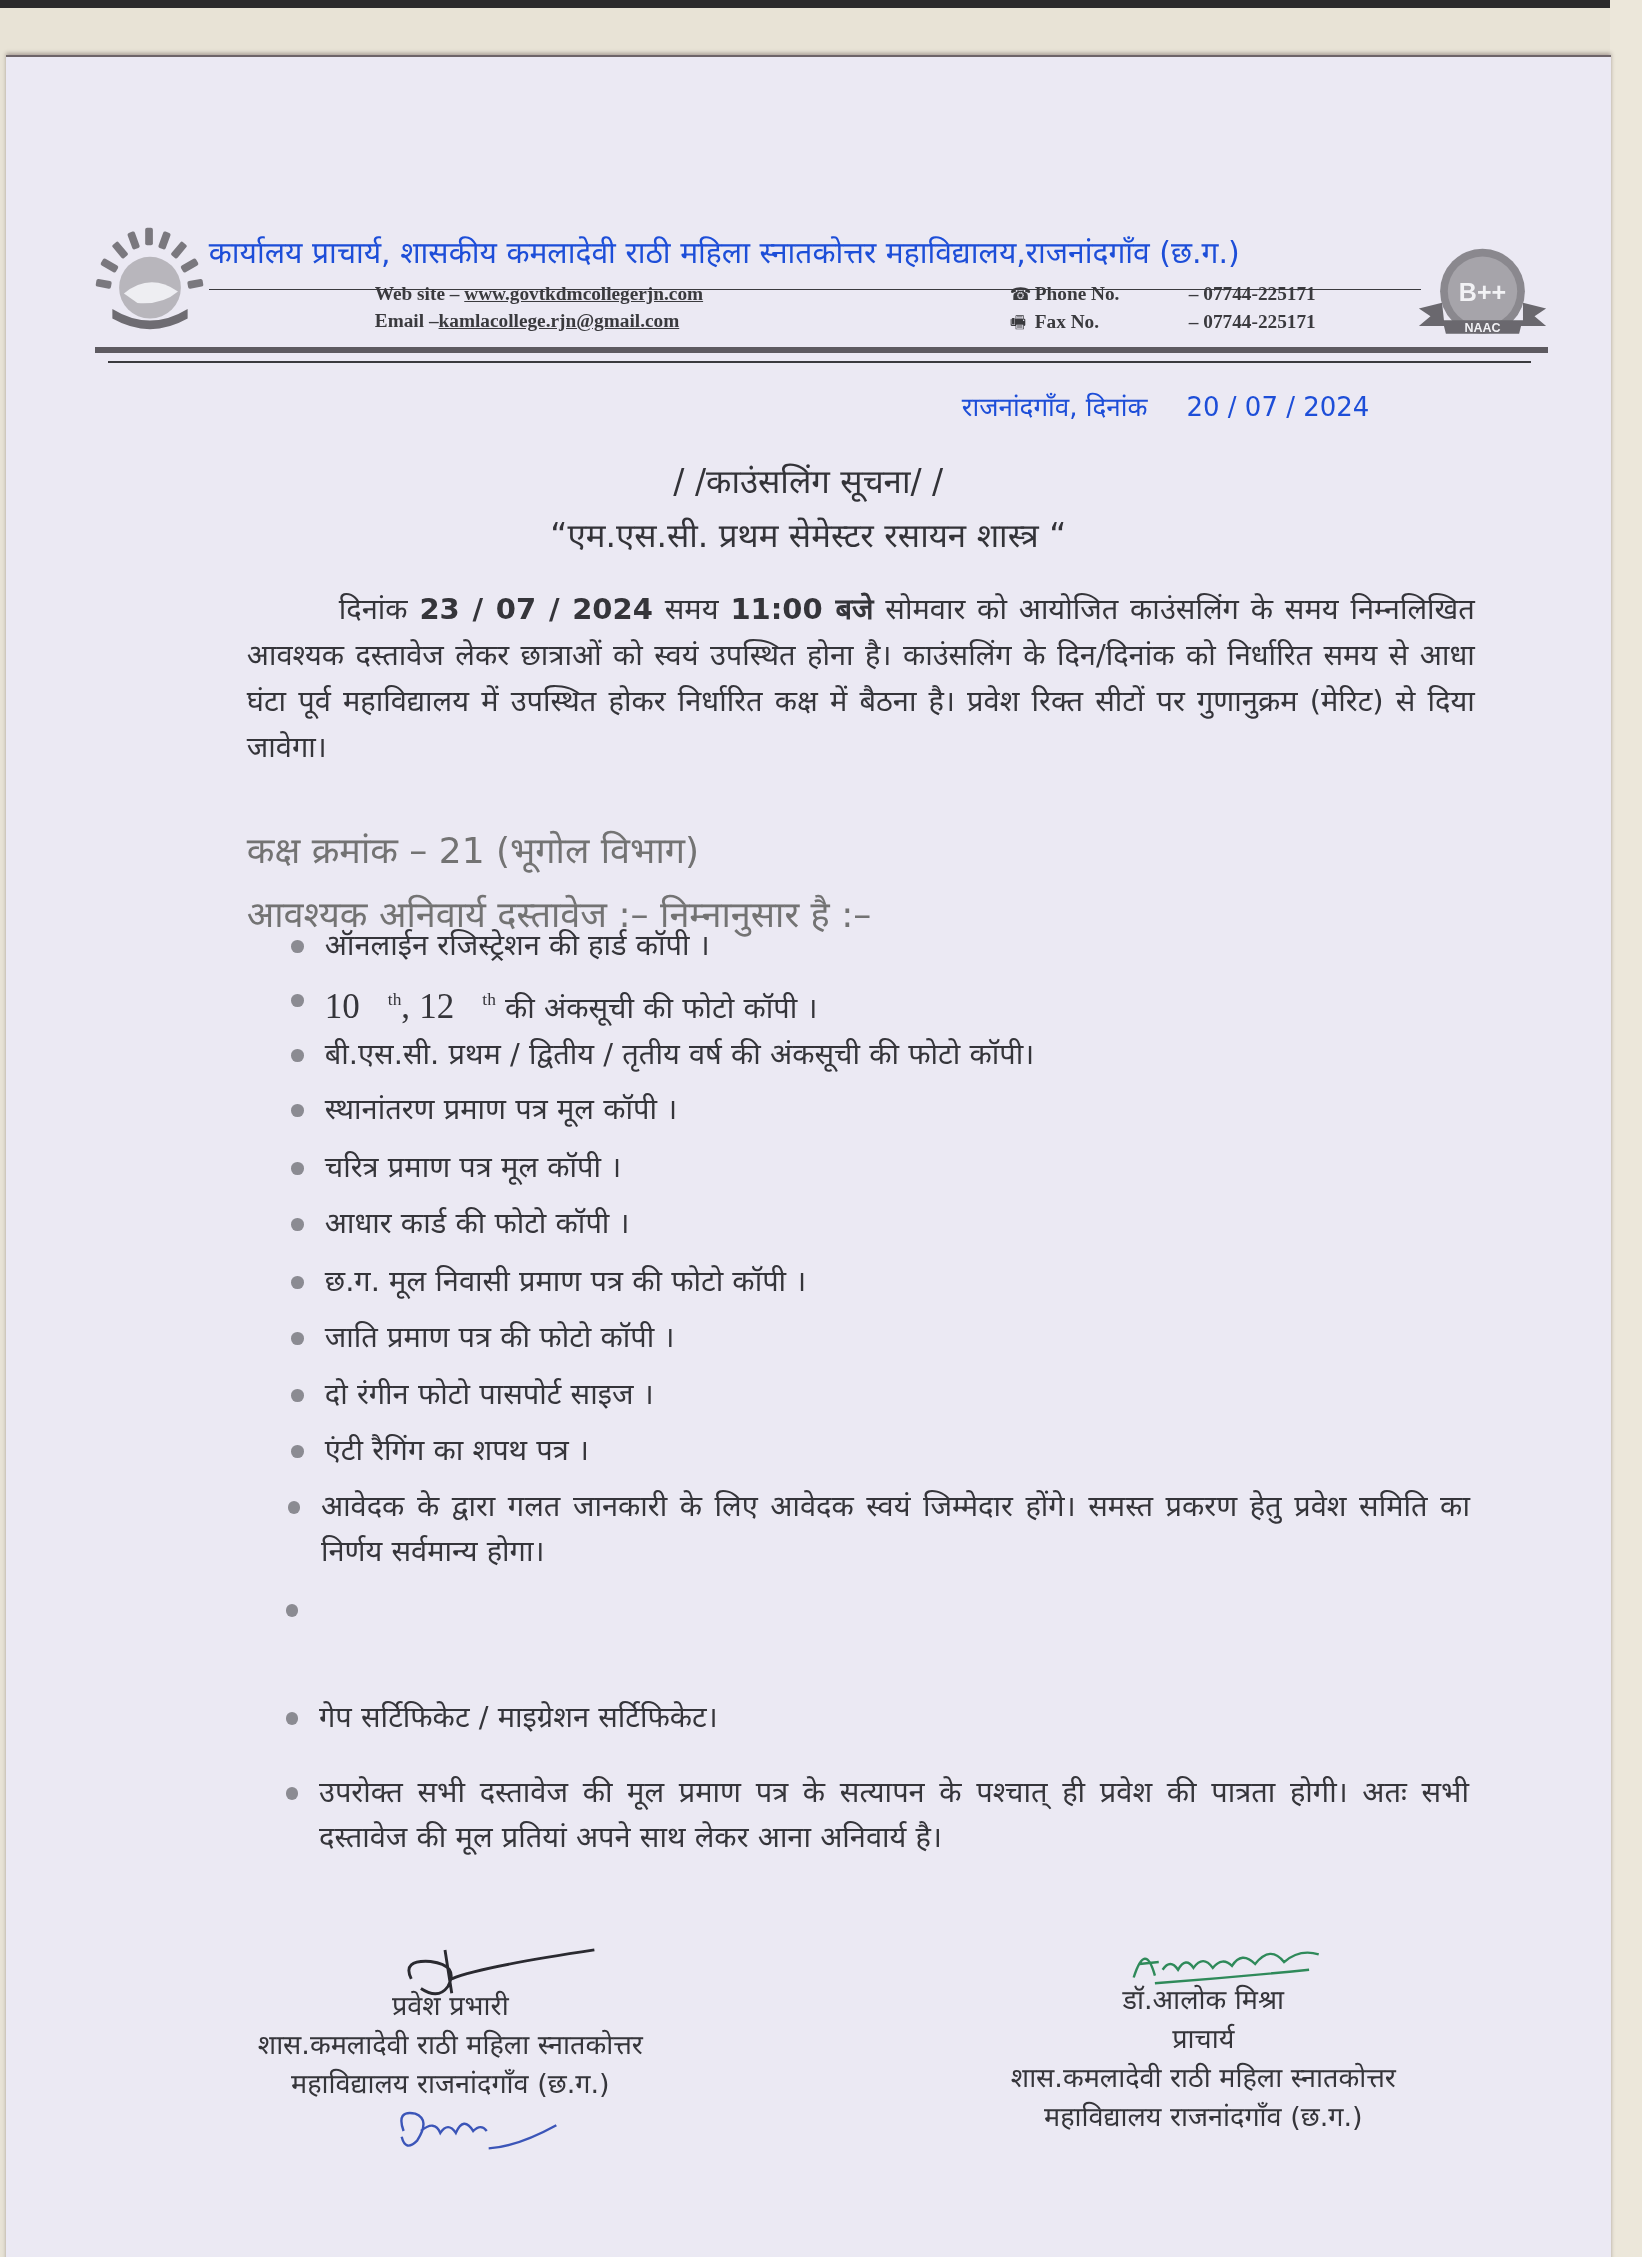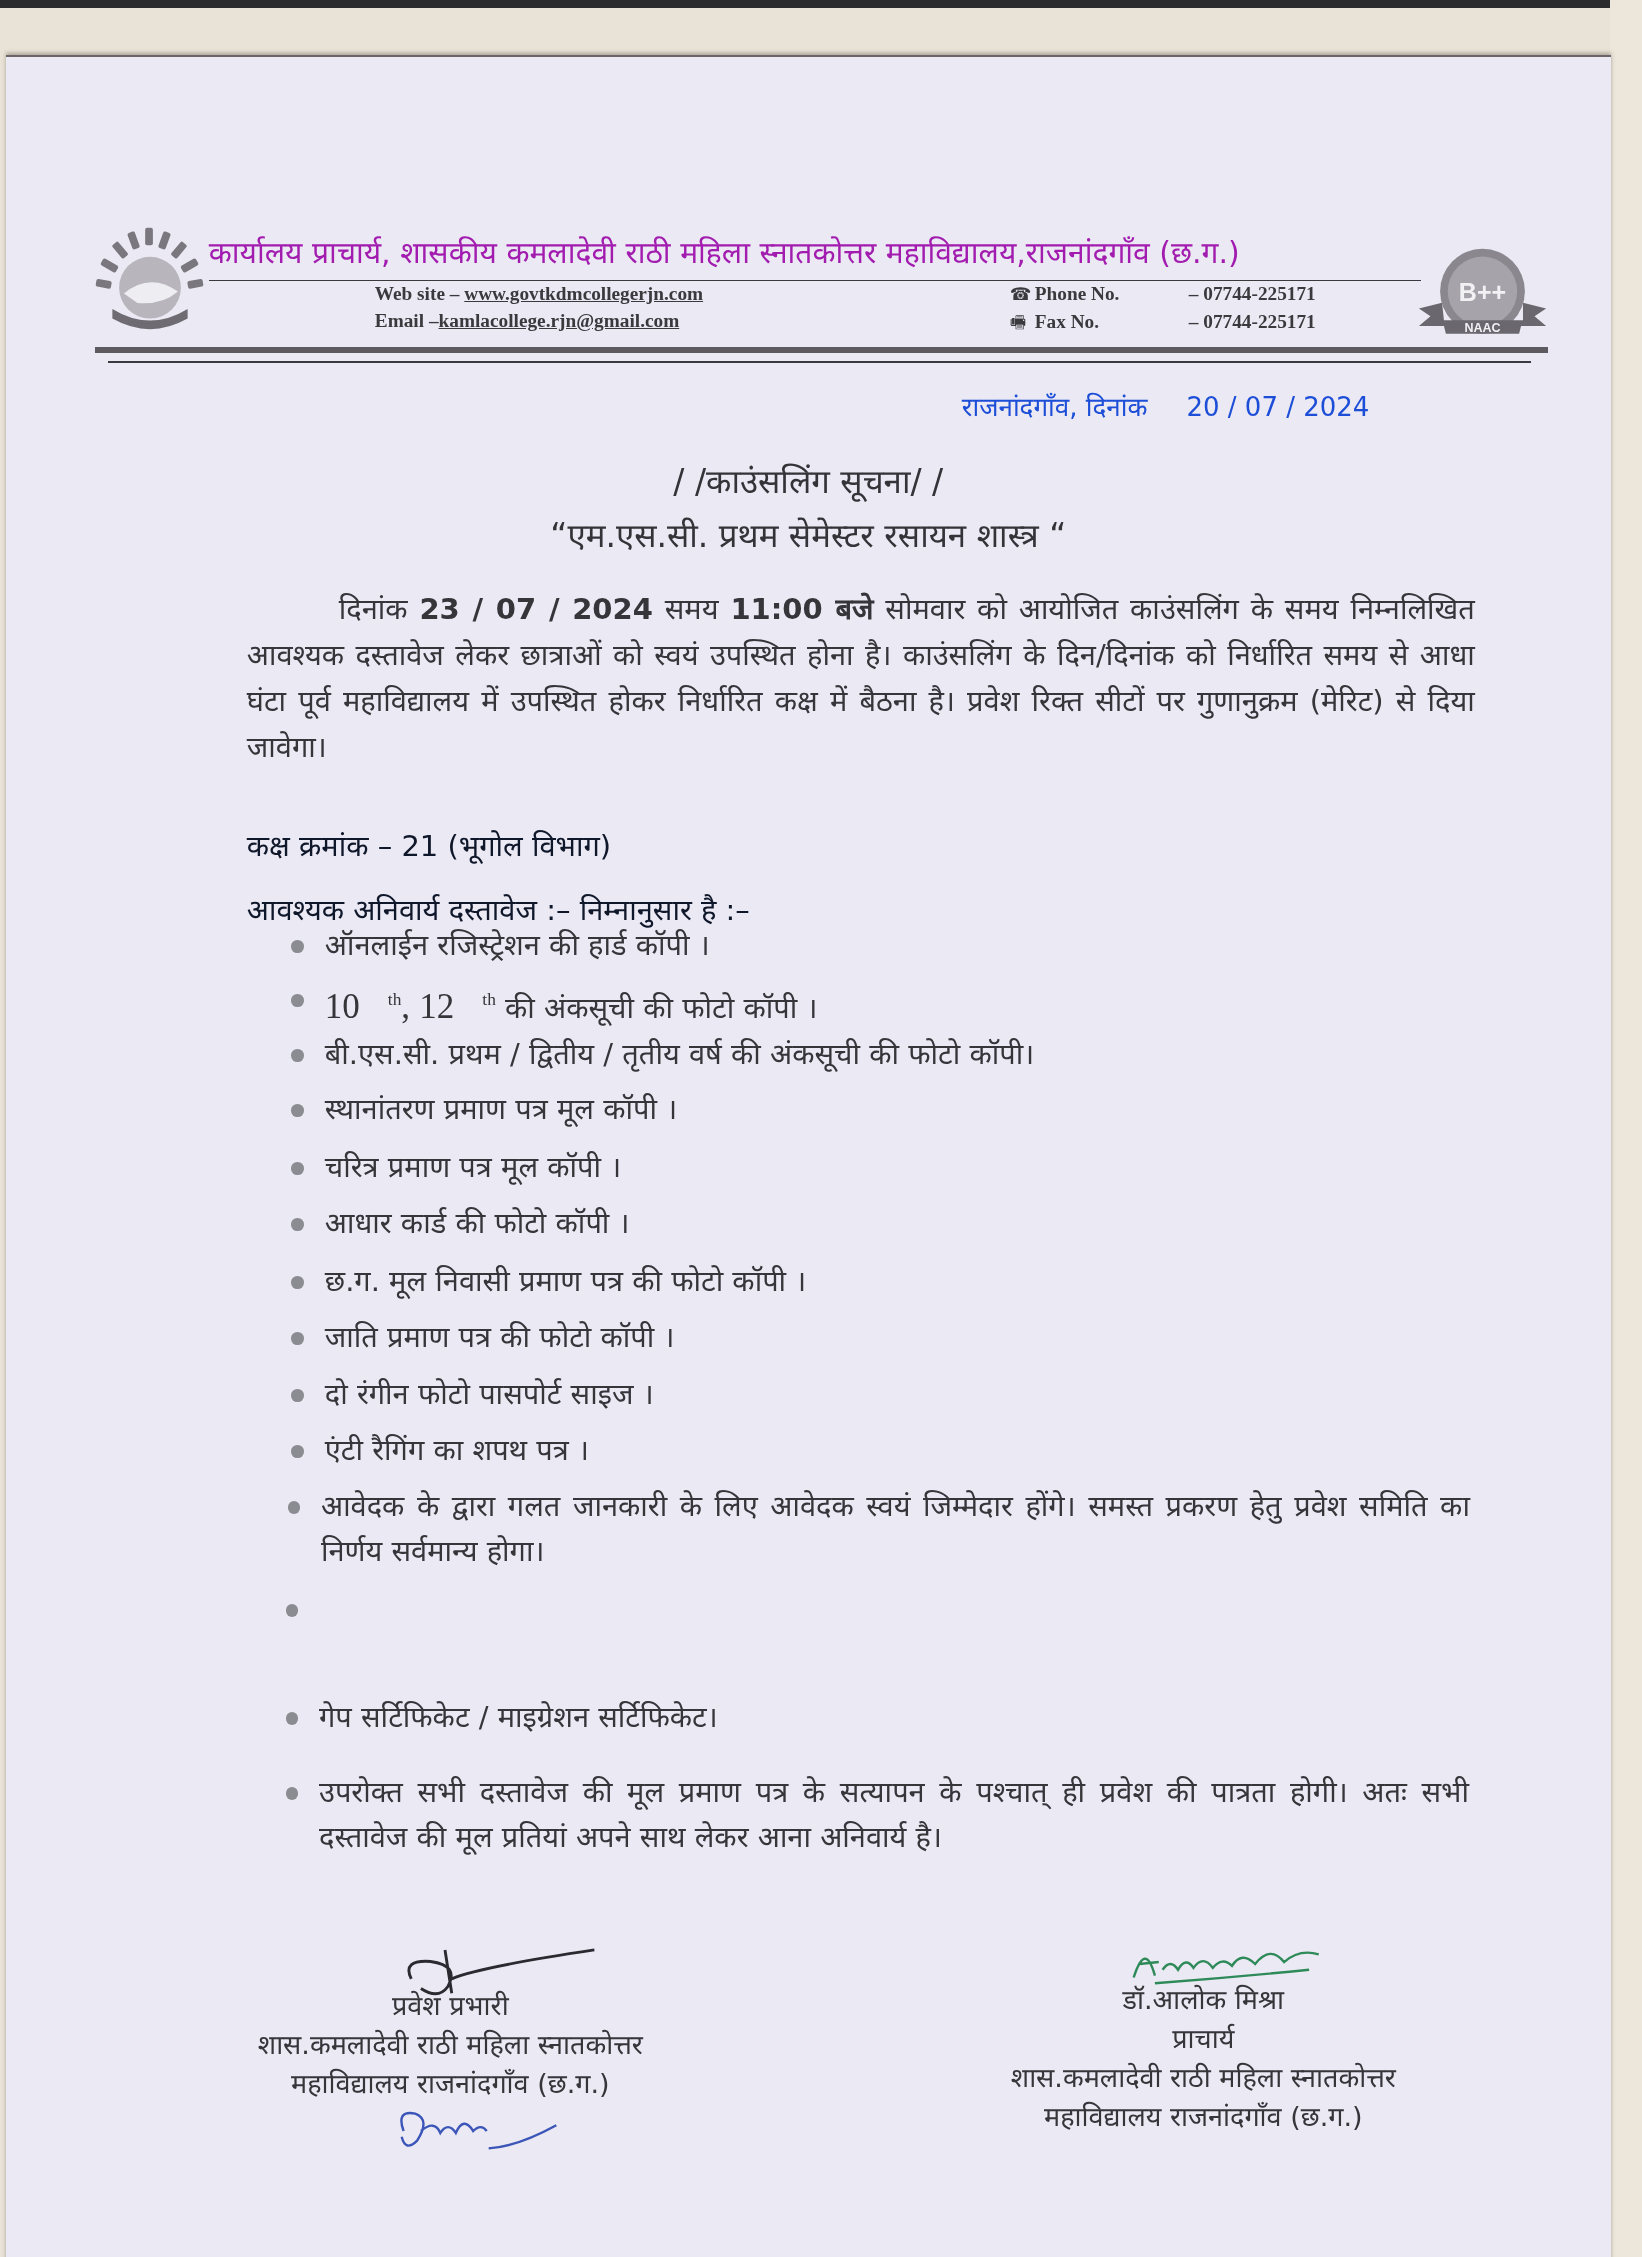--- a/index.html
+++ b/index.html
@@ -25,23 +25,23 @@
     background: #ece7da;
   }
 
   
   .lh-logo {
     position: absolute; left: 95px; top: 222px; width: 110px; height: 110px;
   }
   .lh-title {
     position: absolute; left: 209px; top: 229px; width: 1212px;
     font-family: "DejaVu Sans", sans-serif;
-    font-size: 30px; color: #a21caf; letter-spacing: 0px;
+    font-size: 30px; color: #1d4ed8; letter-spacing: 0px;
     white-space: nowrap;
-    border-bottom: 1.9px solid #3a3a3e; padding-bottom: 8px;
+    border-bottom: 1.9px solid #3a3a3e; padding-bottom: 17px;
   }
   .lh-contact {
     position: absolute; top: 278px;
     font-family: "Liberation Serif", serif; font-weight: bold;
     font-size: 19.3px; color: #3a3a3e; line-height: 27px; white-space: nowrap;
   }
   .lh-contact.left { left: 369px; }
   .lh-contact.right { left: 1004px; }
   .lh-contact .lbl { display: inline-block; width: 179px; }
   .lh-contact a { color: #3a3a3e; text-decoration: underline; }
@@ -71,21 +71,21 @@
   .heading.h1 { top: 456px; }
   .heading.h2 { top: 510px; }
 
   .body-para {
     position: absolute; left: 241px; top: 584px; width: 1228px;
     font-size: 29px; line-height: 46px; text-align: justify;
     text-indent: 92px; color: #35353a;
   }
   .body-para b { font-weight: bold; }
   .line {
-    position: absolute; left: 241px; font-size: 29px; color: #0f172a; white-space: nowrap;
+    position: absolute; left: 241px; font-size: 36px; color: #737373; white-space: nowrap;
   }
   .line.room { top: 822px; }
   .line.docs-head { top: 870px; }
 
   .list {
     position: absolute; left: 278px; width: 1186px; list-style: none;
   }
   .list li {
     position: absolute; left: 0; width: 1186px;
     font-size: 29px; line-height: 45px; color: #35353a;

